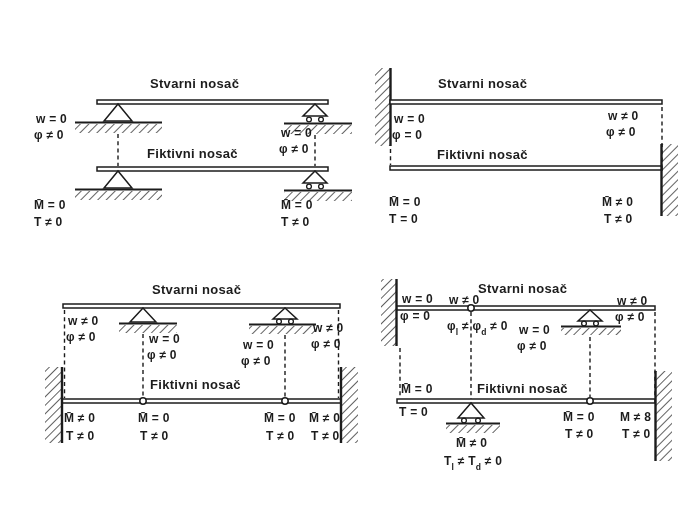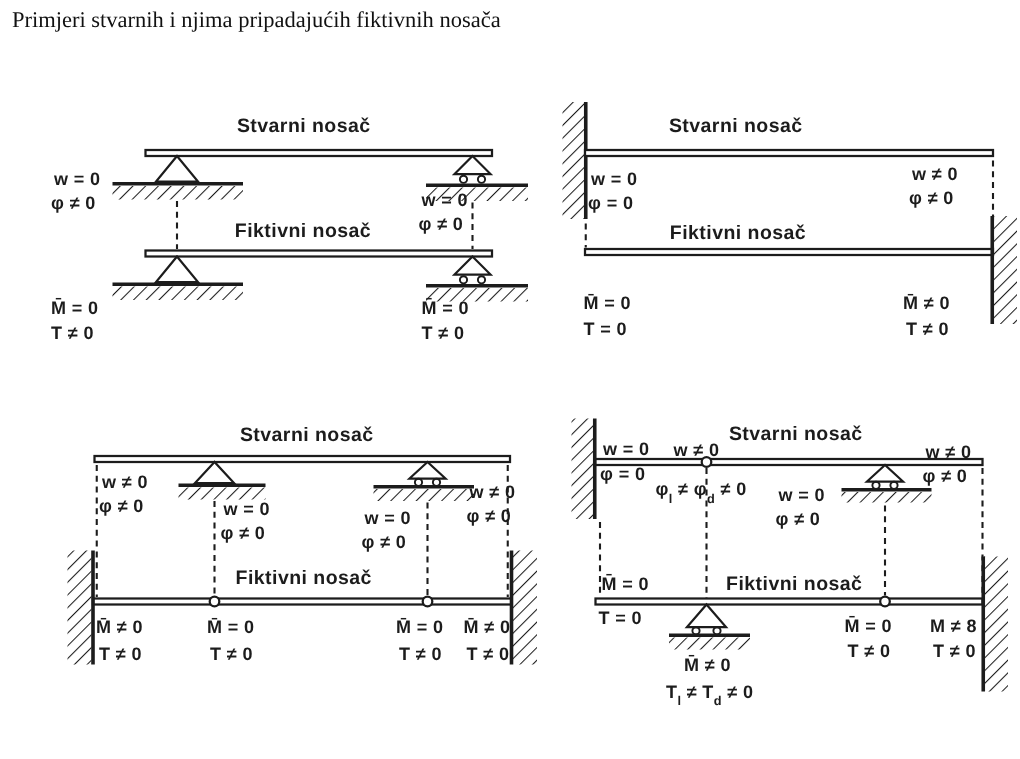--- a/index.html
+++ b/index.html
@@ -1,20 +1,20 @@
 <!DOCTYPE html>
 <html><head>
 <meta charset="utf-8">
 <style>
   html,body{margin:0;padding:0;background:#fff;}
   #figure{position:relative;width:680px;height:506px;background:#ffffff;overflow:hidden;
           font-family:"Liberation Sans",sans-serif;color:#1c1c1c;}
   #art{position:absolute;left:0;top:0;}
   .page-title{position:absolute;font:15px "Liberation Serif",serif;color:#111;white-space:nowrap;}
-  .sec{position:absolute;font:bold 13px "Liberation Sans",sans-serif;text-align:center;
+  .sec{position:absolute;font:bold 13px "Liberation Sans",sans-serif;text-align:left;
        white-space:nowrap;letter-spacing:.3px;}
   .lbl{position:absolute;font:bold 12px "Liberation Sans",sans-serif;white-space:nowrap;
        letter-spacing:.25px;line-height:13px;}
   .lbl sub{font-size:8.5px;position:relative;top:2px;}
 </style>
 </head>
 <body>
 
 <div id="figure">
 
@@ -129,21 +129,20 @@
         <rect x="446" y="425" width="54" height="8" fill="url(#h)" stroke="none"></rect>
       </g>
       <circle cx="590" cy="401" r="3.2" fill="#fff" stroke-width="1.5"></circle>
       <g>
         <line x1="655.5" y1="371" x2="655.5" y2="461" stroke-width="2.4"></line>
         <rect x="656" y="371" width="16" height="90" fill="url(#h)" stroke="none"></rect>
       </g>
     </g>
   </svg>
 
-  <div class="page-title" style="left:8px;top:6px">Primjeri stvarnih i njima pripadajućih fiktivnih nosača</div>
 
   <div class="sec" style="left:150px;top:76px;width:105px">Stvarni nosač</div>
   <div class="sec" style="left:147px;top:146px;width:110px">Fiktivni nosač</div>
   <div class="lbl" style="left:36px;top:113px">w = 0</div>
   <div class="lbl" style="left:34px;top:129px">φ ≠ 0</div>
   <div class="lbl" style="left:281px;top:127px">w = 0</div>
   <div class="lbl" style="left:279px;top:143px">φ ≠ 0</div>
   <div class="lbl" style="left:34px;top:199px">M̄ = 0</div>
   <div class="lbl" style="left:34px;top:216px">T ≠ 0</div>
   <div class="lbl" style="left:281px;top:199px">M̄ = 0</div>
@@ -177,21 +176,21 @@
   <div class="lbl" style="left:264px;top:412px">M̄ = 0</div>
   <div class="lbl" style="left:266px;top:430px">T ≠ 0</div>
   <div class="lbl" style="left:309px;top:412px">M̄ ≠ 0</div>
   <div class="lbl" style="left:311px;top:430px">T ≠ 0</div>
 
   <div class="sec" style="left:478px;top:281px;width:105px">Stvarni nosač</div>
   <div class="sec" style="left:477px;top:381px;width:105px">Fiktivni nosač</div>
   <div class="lbl" style="left:402px;top:293px">w = 0</div>
   <div class="lbl" style="left:400px;top:310px">φ = 0</div>
   <div class="lbl" style="left:449px;top:294px">w ≠ 0</div>
-  <div class="lbl" style="left:437px;top:320px">
+  <div class="lbl" style="left:447px;top:320px">
     <span>φ</span><sub>l</sub><span> ≠ </span><span>φ</span><sub>d</sub><span> ≠ 0</span>
   </div>
   <div class="lbl" style="left:519px;top:324px">w = 0</div>
   <div class="lbl" style="left:517px;top:340px">φ ≠ 0</div>
   <div class="lbl" style="left:617px;top:295px">w ≠ 0</div>
   <div class="lbl" style="left:615px;top:311px">φ ≠ 0</div>
   <div class="lbl" style="left:401px;top:383px">M̄ = 0</div>
   <div class="lbl" style="left:399px;top:406px">T = 0</div>
   <div class="lbl" style="left:456px;top:437px">M̄ ≠ 0</div>
   <div class="lbl" style="left:444px;top:455px">

